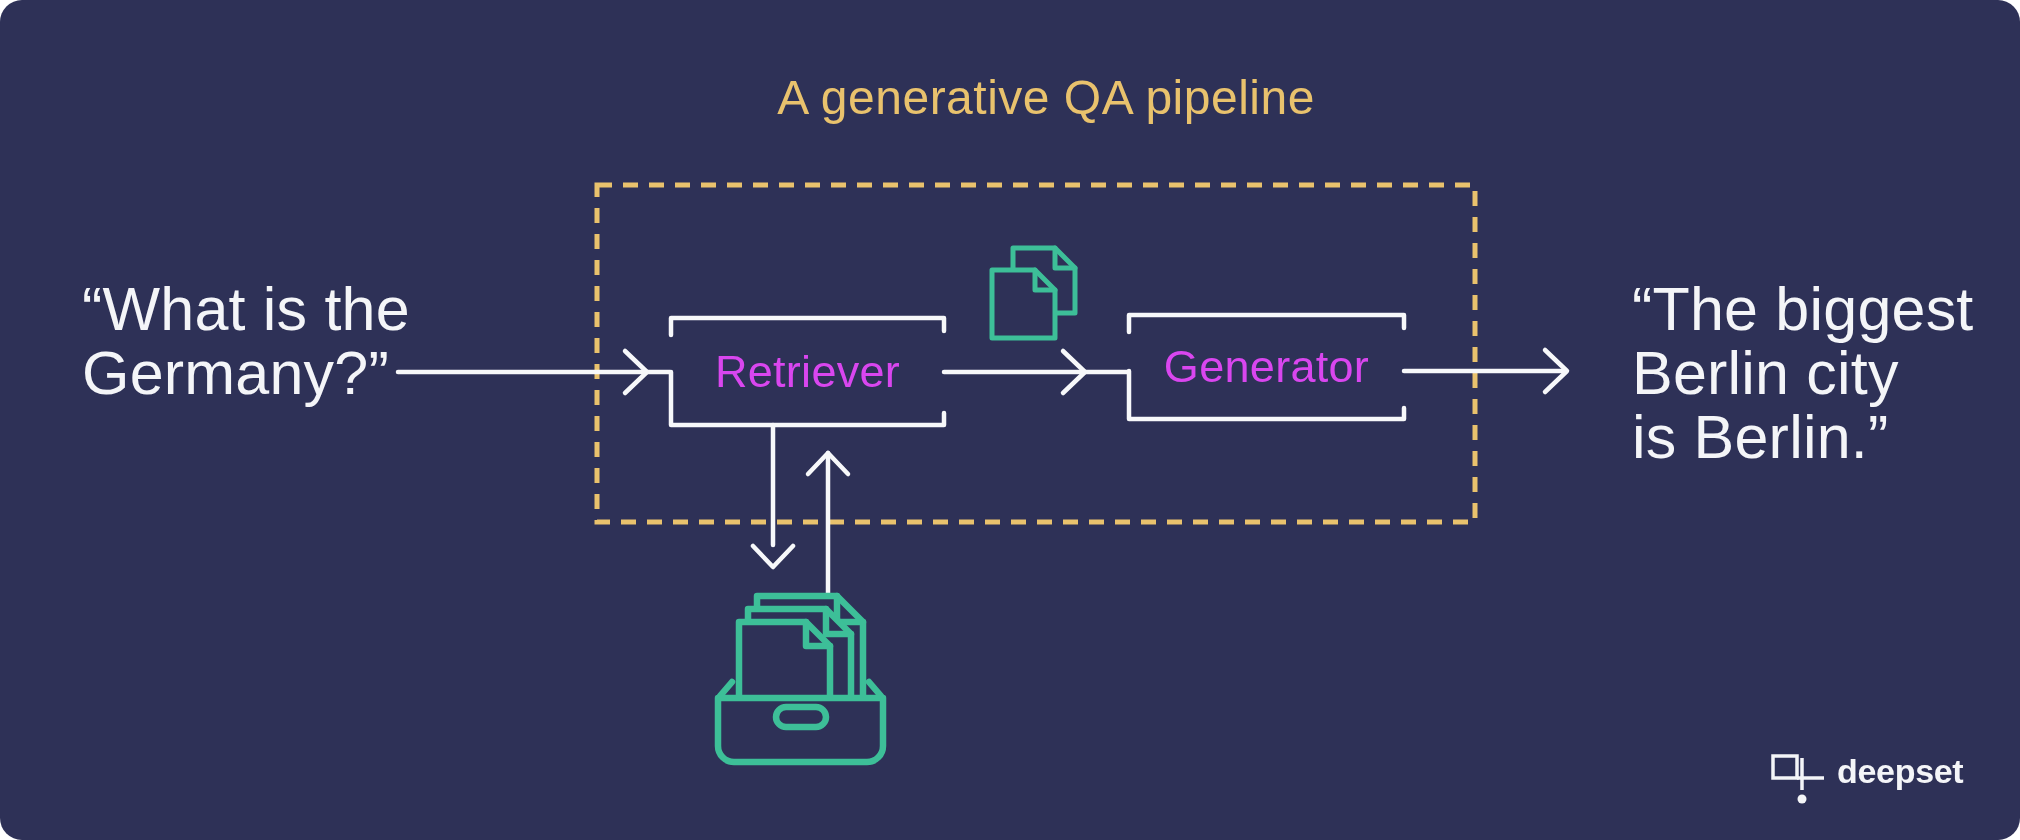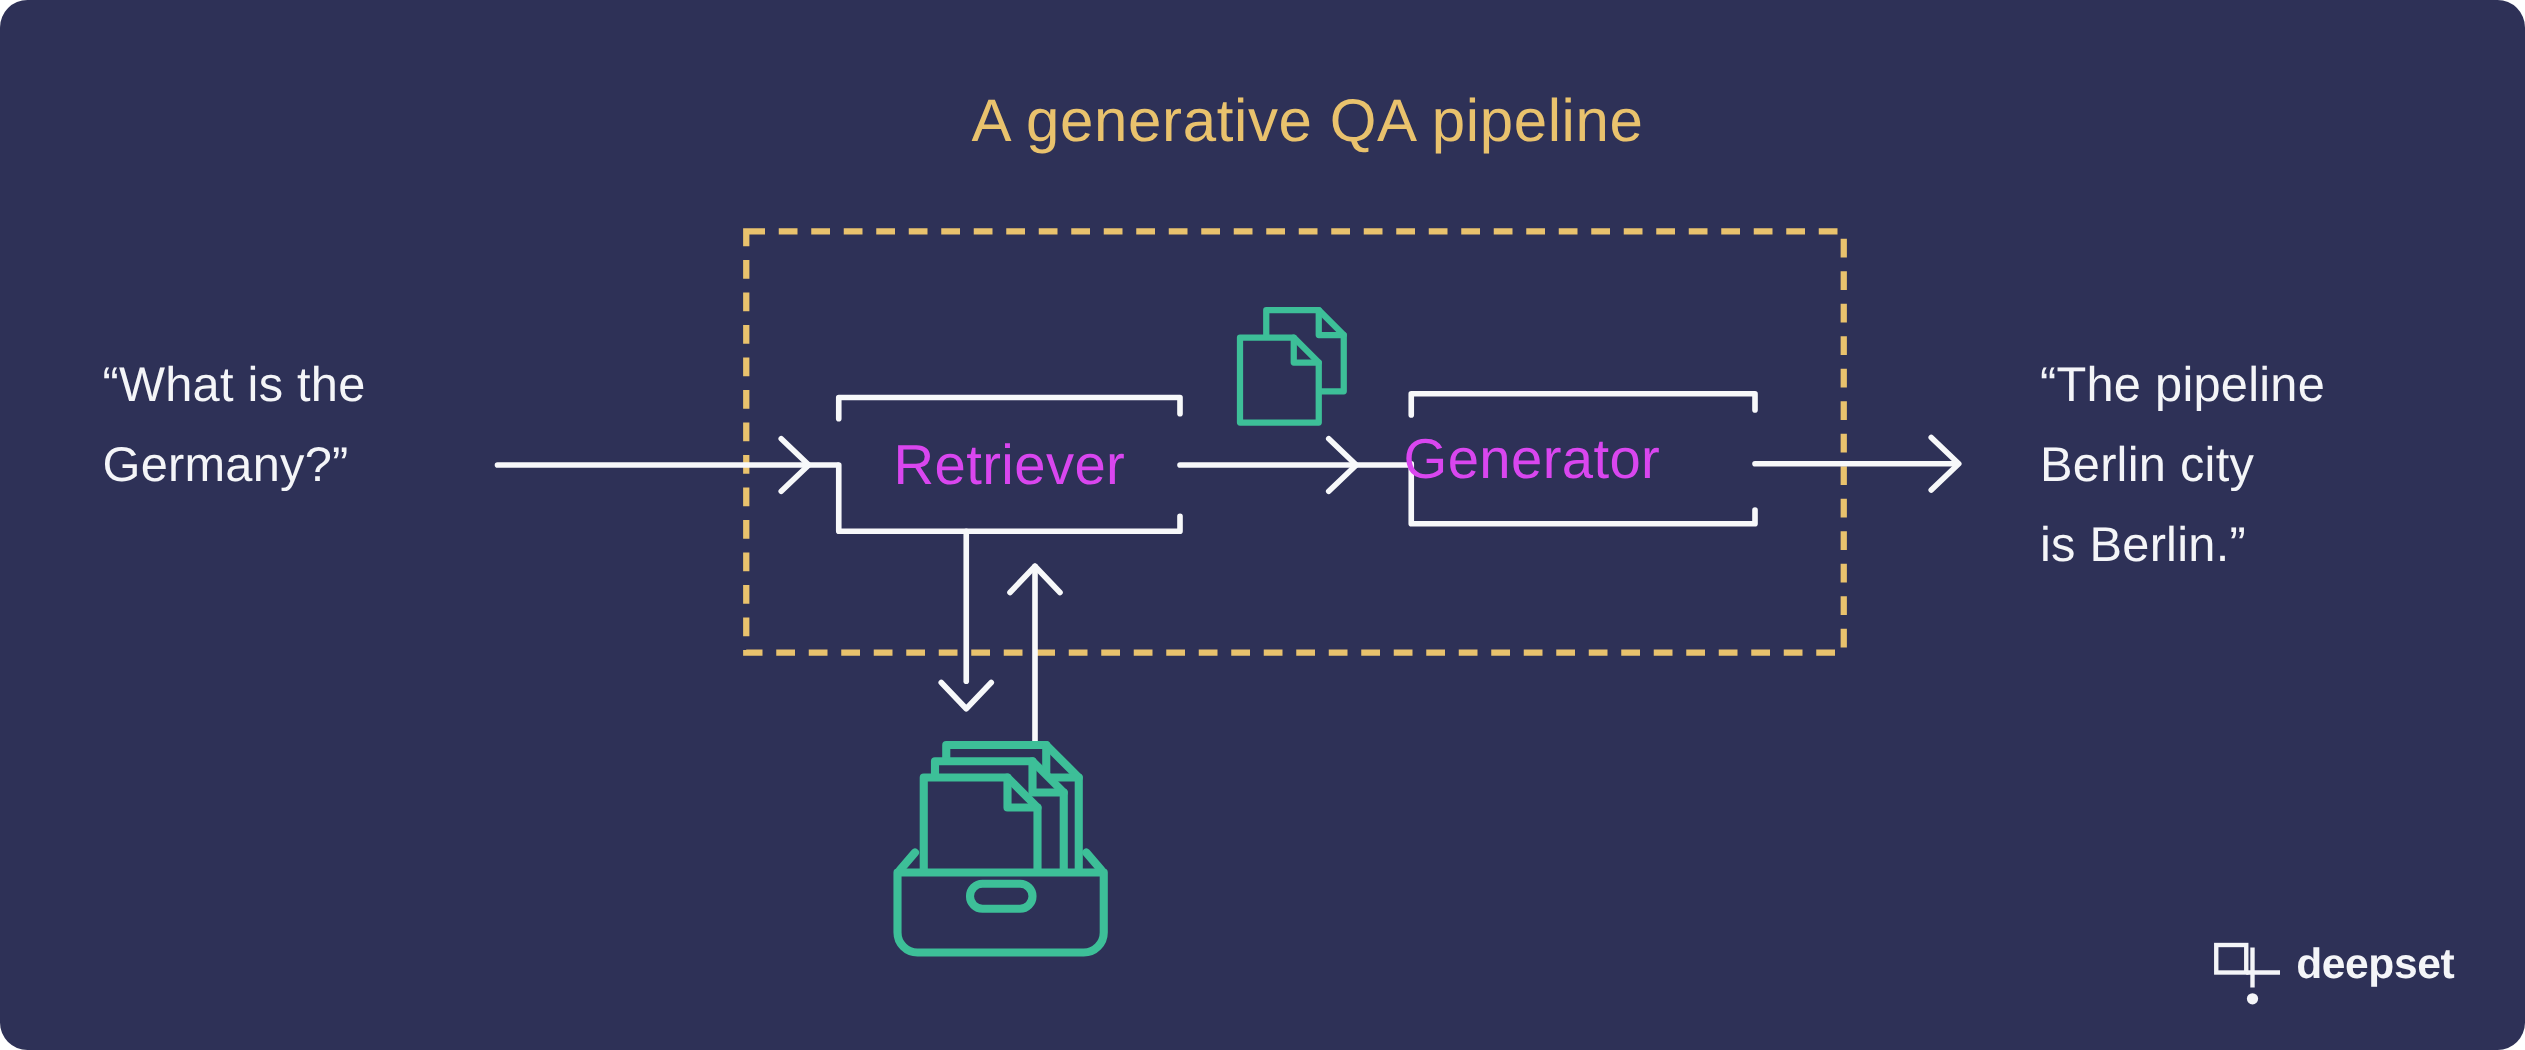--- a/index.html
+++ b/index.html
@@ -27,41 +27,41 @@
     top: 70px;
     width: 900px;
     text-align: center;
     font-size: 48px;
     font-weight: 500;
     letter-spacing: 0.5px;
     color: #e9c26d;
   }
   .quote {
     position: absolute;
-    font-size: 39px;
+    font-size: 61px;
     line-height: 64px;
     font-weight: 500;
     color: #f4f5f8;
     letter-spacing: 0.2px;
   }
   .quote-line { display: block; }
   .quote.input { left: 82px; top: 277px; }
   .quote.output { left: 1632px; top: 277px; }
   .node-label {
     position: absolute;
     display: flex;
     align-items: center;
     justify-content: center;
     font-size: 45px;
     font-weight: 500;
     color: #d946ef;
     letter-spacing: 0.3px;
   }
   .node-label.retriever { left: 671px; top: 318px; width: 273px; height: 107px; }
-  .node-label.generator { left: 1088px; top: 315px; width: 275px; height: 104px; }
+  .node-label.generator { left: 1129px; top: 315px; width: 275px; height: 104px; }
   .brand-name {
     position: absolute;
     left: 1837px;
     top: 752px;
     font-size: 34px;
     line-height: 38px;
     font-weight: 700;
     letter-spacing: -0.3px;
     color: #f4f5f8;
     text-align: right;
@@ -135,21 +135,21 @@
   </svg>
 
   <div class="title">A generative QA pipeline</div>
 
   <div class="quote input">
     <span class="quote-line">“What is the</span>
     <span class="quote-line">Germany?”</span>
   </div>
 
   <div class="quote output">
-    <span class="quote-line">“The pipeline</span>
+    <span class="quote-line">“The biggest</span>
     <span class="quote-line">Berlin city</span>
     <span class="quote-line">is Berlin.”</span>
   </div>
 
   <div class="node-label retriever">Retriever</div>
   <div class="node-label generator">Generator</div>
 
   <div class="brand-name">deepset</div>
 </div>
 

